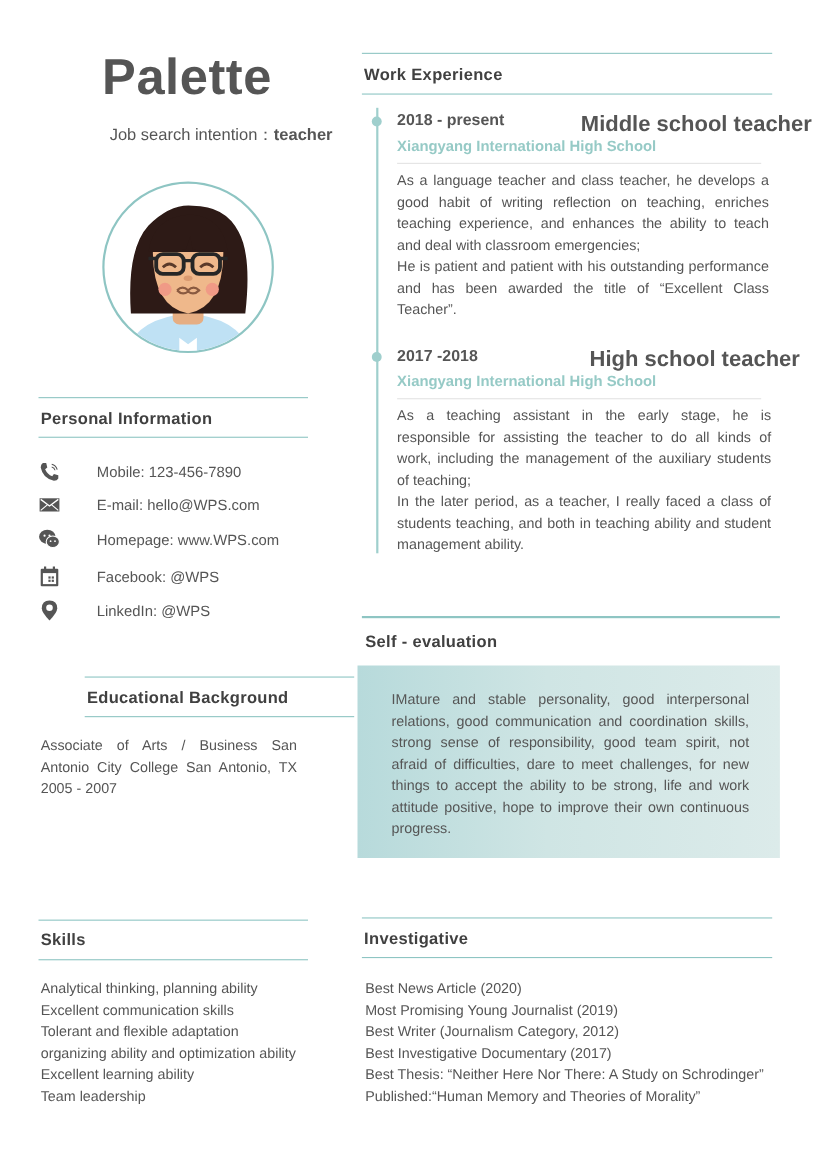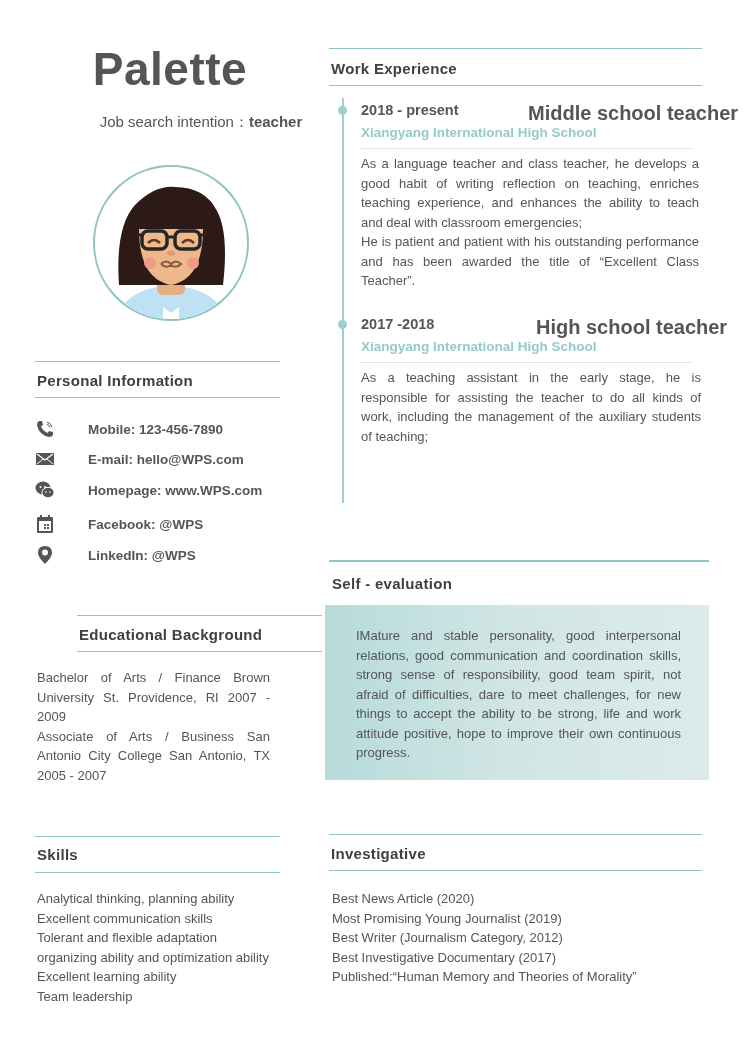--- a/index.html
+++ b/index.html
@@ -7,21 +7,21 @@
          font-family:"Liberation Sans", sans-serif; color:#555; }
   .abs { position:absolute; }
   .name { left:0; width:340px; top:42px; text-align:center; font-size:46px; font-weight:bold; color:#555; letter-spacing:0.5px; }
   .intent { left:0; width:340px; top:113px; text-align:center; font-size:15px; color:#555;padding-left:31px; }
   .intent b { font-weight:bold; }
   .avatar { left:93px; top:165px; width:152px; height:152px; border-radius:50%; border:2px solid #8ec5c3; overflow:hidden; background:#fff; }
   .sec-head { border-top:1.5px solid #8ec5c3; border-bottom:1.5px solid #8ec5c3; }
   .sec-title { font-size:15px; font-weight:bold; color:#404040; letter-spacing:0.3px; }
   .body-text { font-size:13px; color:#555; line-height:19.5px; }
   .justify { text-align:justify; }
-  .info-row { position:absolute; left:35px; width:250px; height:22px; display:flex; align-items:center;font-weight:bold; }
+  .info-row { position:absolute; left:35px; width:250px; height:22px; display:flex; align-items:center; }
   .info-row .ic { width:20px; height:20px; display:flex; align-items:center; justify-content:center; }
   .info-row .lbl { position:absolute; left:53px; font-size:13.5px; color:#555; }
   .timeline { left:342px; top:98px; width:1.5px; height:405px; background:#9fcfcd; }
   .dot { width:9px; height:9px; border-radius:50%; background:#9fcfcd; }
   .job-date { font-size:14.5px; font-weight:bold; color:#555; }
   .job-title { font-size:20px; font-weight:bold; color:#555; }
   .school { font-size:13.5px; font-weight:bold; color:#96cac6; }
   .job-rule { height:1px; background:#e3e3e3; }
   .self-box { left:325px; top:605px; width:384px; height:175px;
               background:linear-gradient(90deg,#b7dadb 0%,#cfe5e4 45%,#dcebea 100%); }
@@ -126,21 +126,20 @@
         <circle cx="8" cy="7.5" r="3" fill="#fff"></circle>
       </svg>
   </span>
   <span class="lbl">LinkedIn: @WPS</span>
 </div>
 
 <div class="abs sec-head" style="left:35px; top:615px; width:245px; height:35px;margin-left:42px;">
   <div class="abs sec-title" style="left:2px; top:10px;">Educational Background</div>
 </div>
 <div class="abs body-text justify" style="left:37px; top:668px; width:233px;">
-  <div>Bachelor of Arts / Finance Brown University St. Providence, RI 2007 - 2009</div>
   <div>Associate of Arts / Business San Antonio City College San Antonio, TX 2005 - 2007</div>
 </div>
 
 <div class="abs sec-head" style="left:35px; top:836px; width:245px; height:35px;">
   <div class="abs sec-title" style="left:2px; top:9px;">Skills</div>
 </div>
 <div class="abs" style="left:37px; top:889px;">
   <div class="list-line">Analytical thinking, planning ability</div>
   <div class="list-line">Excellent communication skills</div>
   <div class="list-line">Tolerant and flexible adaptation</div>
@@ -165,30 +164,32 @@
   <div>He is patient and patient with his outstanding performance and has been awarded the title of “Excellent Class Teacher”.</div>
 </div>
 
 <div class="abs dot" style="left:338px; top:320px;"></div>
 <div class="abs job-date" style="left:361px; top:316px;">2017 -2018</div>
 <div class="abs job-title" style="left:536px; top:316px;">High school teacher</div>
 <div class="abs school" style="left:361px; top:339px;">Xiangyang International High School</div>
 <div class="abs job-rule" style="left:361px; top:362px; width:331px;"></div>
 <div class="abs body-text justify" style="left:361px; top:368px; width:340px;">
   <div>As a teaching assistant in the early stage, he is responsible for assisting the teacher to do all kinds of work, including the management of the auxiliary students of teaching;</div>
+  <div>In the later period, as a teacher, I really faced a class of students teaching, and both in teaching ability and student management ability.</div>
 </div>
 
 <div class="abs" style="left:329px; top:560px; width:380px; height:1.5px; background:#8ec5c3;"></div>
 <div class="abs sec-title" style="left:332px; top:575px;">Self - evaluation</div>
 <div class="abs self-box">
   <div class="abs body-text justify" style="left:31px; top:21px; width:325px;">IMature and stable personality, good interpersonal relations, good communication and coordination skills, strong sense of responsibility, good team spirit, not afraid of difficulties, dare to meet challenges, for new things to accept the ability to be strong, life and work attitude positive, hope to improve their own continuous progress.</div>
 </div>
 
 <div class="abs sec-head" style="left:329px; top:834px; width:373px; height:35px;">
   <div class="abs sec-title" style="left:2px; top:10px;">Investigative</div>
 </div>
 <div class="abs" style="left:332px; top:889px;">
   <div class="list-line">Best News Article (2020)</div>
   <div class="list-line">Most Promising Young Journalist (2019)</div>
   <div class="list-line">Best Writer (Journalism Category, 2012)</div>
   <div class="list-line">Best Investigative Documentary (2017)</div>
+  <div class="list-line">Best Thesis: “Neither Here Nor There: A Study on Schrodinger”</div>
   <div class="list-line">Published:“Human Memory and Theories of Morality”</div>
 </div>
 
 </body></html>

